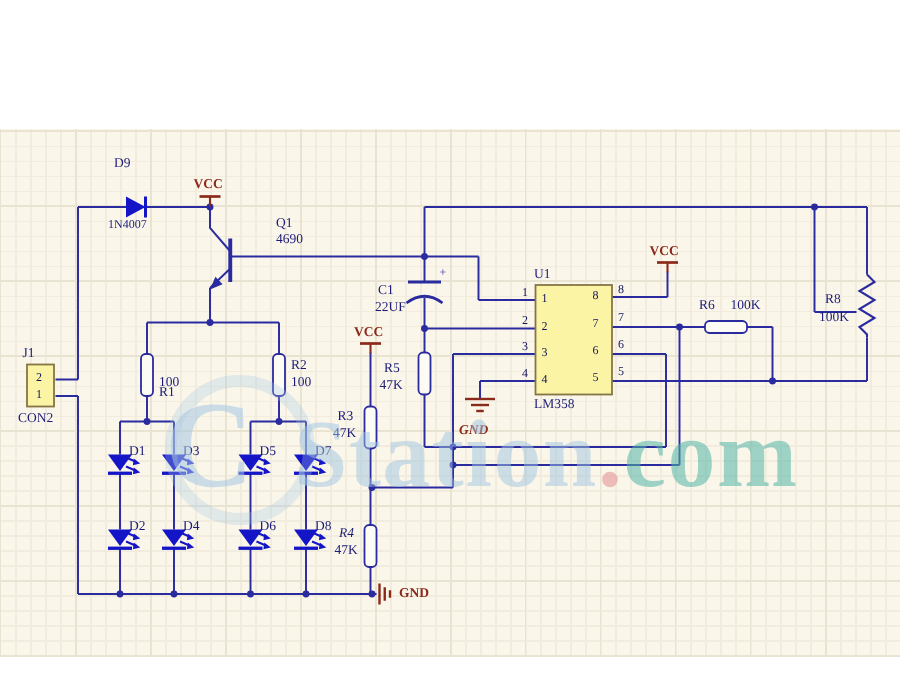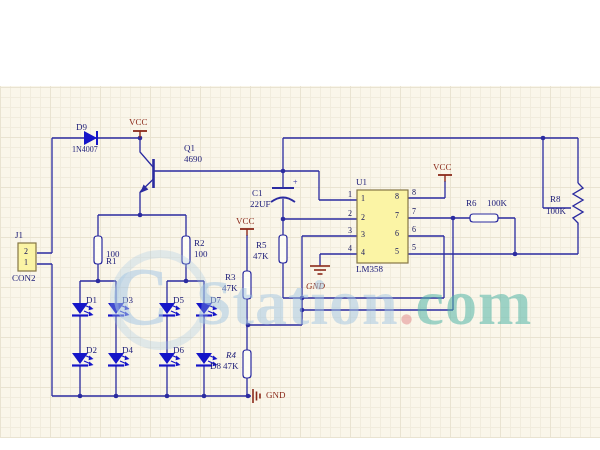--- a/index.html
+++ b/index.html
@@ -7,21 +7,21 @@
           font-family:"Liberation Serif","DejaVu Serif",serif;}
   #sheet{position:absolute;left:0;top:86px;width:600px;height:352px;background-color:#faf6ea;
     background-image:
       repeating-linear-gradient(0deg,#e9e3d1 0,#e9e3d1 1px,transparent 1px,transparent 50px),
       repeating-linear-gradient(90deg,#e9e3d1 0,#e9e3d1 1px,transparent 1px,transparent 50px),
       repeating-linear-gradient(0deg,#f1ecdd 0,#f1ecdd 1px,transparent 1px,transparent 10px),
       repeating-linear-gradient(90deg,#f1ecdd 0,#f1ecdd 1px,transparent 1px,transparent 10px);}
   svg{position:absolute;left:0;top:0;}
   .lbl{position:absolute;font-size:9px;color:#1c1c78;line-height:1;white-space:nowrap;z-index:4;}
   .s8{font-size:8px;}
-  .red{color:#8b2a1a;font-weight:normal;}
+  .red{color:#8b2a1a;font-weight:bold;}
   .pin{font-size:8px;color:#14145a;}
   .pout{font-size:8px;color:#14145a;width:16px;text-align:right;}
   .blue{color:#2b2ba0;}
   .it{font-style:italic;}
   #wm{position:absolute;left:0;top:0;width:600px;height:450px;pointer-events:none;z-index:6;}
   .wm-c{position:absolute;left:110px;top:250px;font-size:82px;font-weight:bold;
         color:rgba(165,198,228,0.55);}
   .wm-row{position:absolute;left:196px;top:266px;font-size:64px;font-weight:bold;letter-spacing:1px;}
   .wm-station{color:rgba(160,196,226,0.50);}
   .wm-dot{color:rgba(228,150,150,0.60);}
@@ -143,21 +143,21 @@
     <use href="#led-sym" x="167" y="353"></use>
     <use href="#led-sym" x="204" y="353"></use>
 
     <use href="#vcc-sym" x="140" y="131"></use>
     <use href="#vcc-sym" x="247" y="229"></use>
     <use href="#vcc-sym" x="445" y="175"></use>
     <use href="#gnd-earth" x="320" y="266"></use>
     <use href="#gnd-bars" x="253" y="396"></use>
   </svg>
 
-  <div class="lbl" style="left:76px;top:123px;">D9</div>
+  <div class="lbl" style="left:76px;top:104px;">D9</div>
   <div class="lbl s8" style="left:72px;top:146px;">1N4007</div>
   <div class="lbl red" style="left:129px;top:118px;">VCC</div>
   <div class="lbl red" style="left:236px;top:217px;">VCC</div>
   <div class="lbl red" style="left:433px;top:163px;">VCC</div>
   <div class="lbl" style="left:184px;top:144px;">Q1</div>
   <div class="lbl" style="left:184px;top:155px;">4690</div>
 
   <div class="lbl" style="left:15px;top:231px;">J1</div>
   <div class="lbl" style="left:12px;top:274px;">CON2</div>
   <div class="lbl pin" style="left:24px;top:248px;">2</div>
@@ -205,21 +205,21 @@
   <div class="lbl pin" style="left:412px;top:226px;">6</div>
   <div class="lbl pin" style="left:412px;top:244px;">5</div>
 
   <div class="lbl" style="left:86px;top:296px;text-align:right;">D1</div>
   <div class="lbl" style="left:122px;top:296px;">D3</div>
   <div class="lbl" style="left:173px;top:296px;">D5</div>
   <div class="lbl" style="left:210px;top:296px;">D7</div>
   <div class="lbl" style="left:86px;top:346px;">D2</div>
   <div class="lbl" style="left:122px;top:346px;">D4</div>
   <div class="lbl" style="left:173px;top:346px;">D6</div>
-  <div class="lbl" style="left:210px;top:346px;margin-top:16px;">D8</div>
+  <div class="lbl" style="left:210px;top:346px;">D8</div>
 
   <div class="lbl red it" style="left:306px;top:282px;">GND</div>
   <div class="lbl red" style="left:266px;top:391px;">GND</div>
 
   <div id="wm">
     <svg width="600" height="450">
       <circle cx="160" cy="300" r="46" fill="none" stroke="rgba(165,198,228,0.30)" stroke-width="8"></circle>
     </svg>
     <div class="wm-c">C</div>
     <div class="wm-row">

